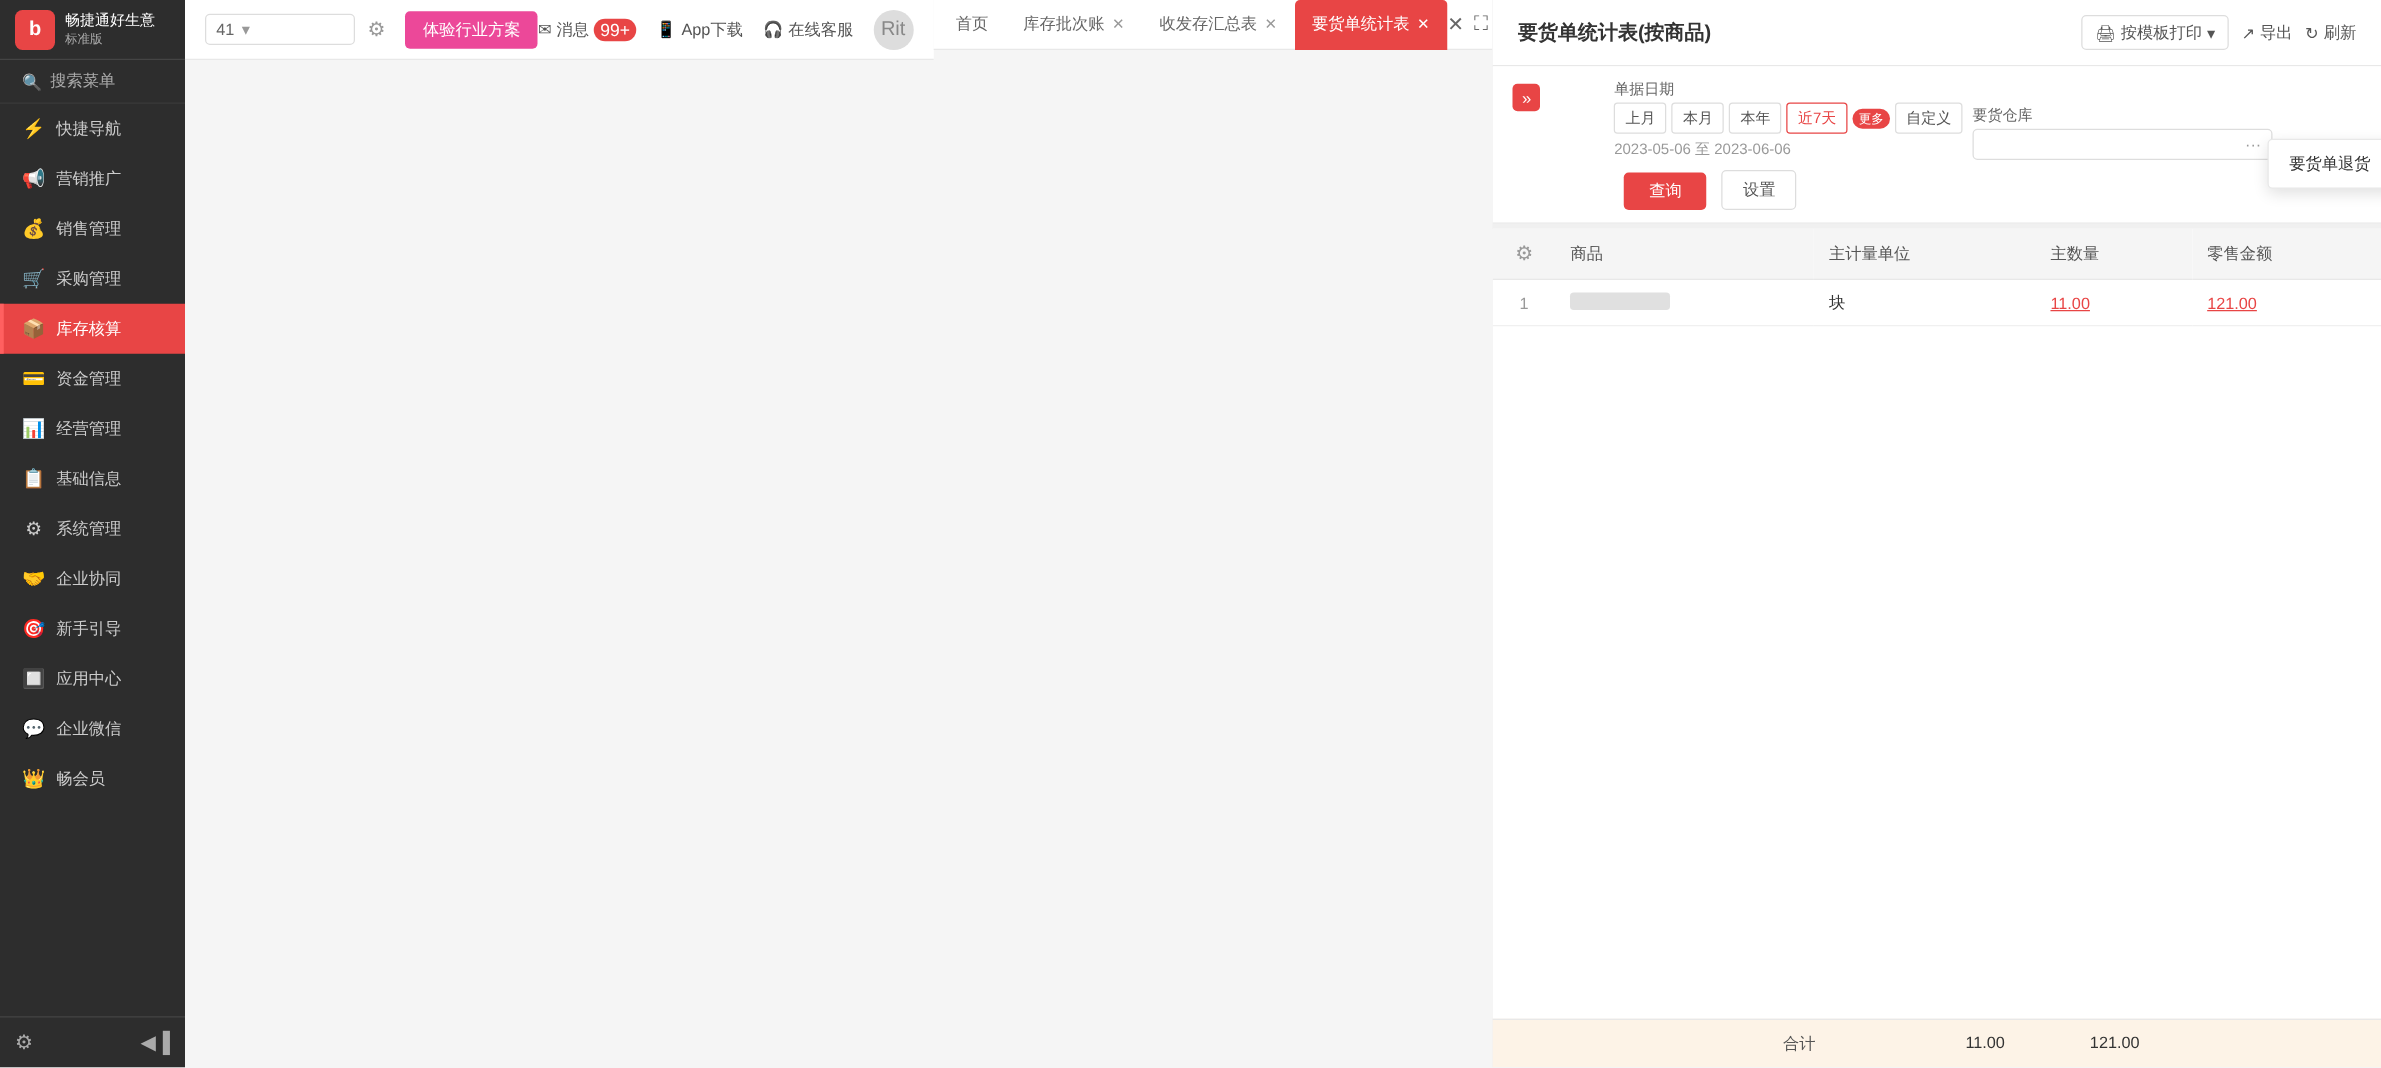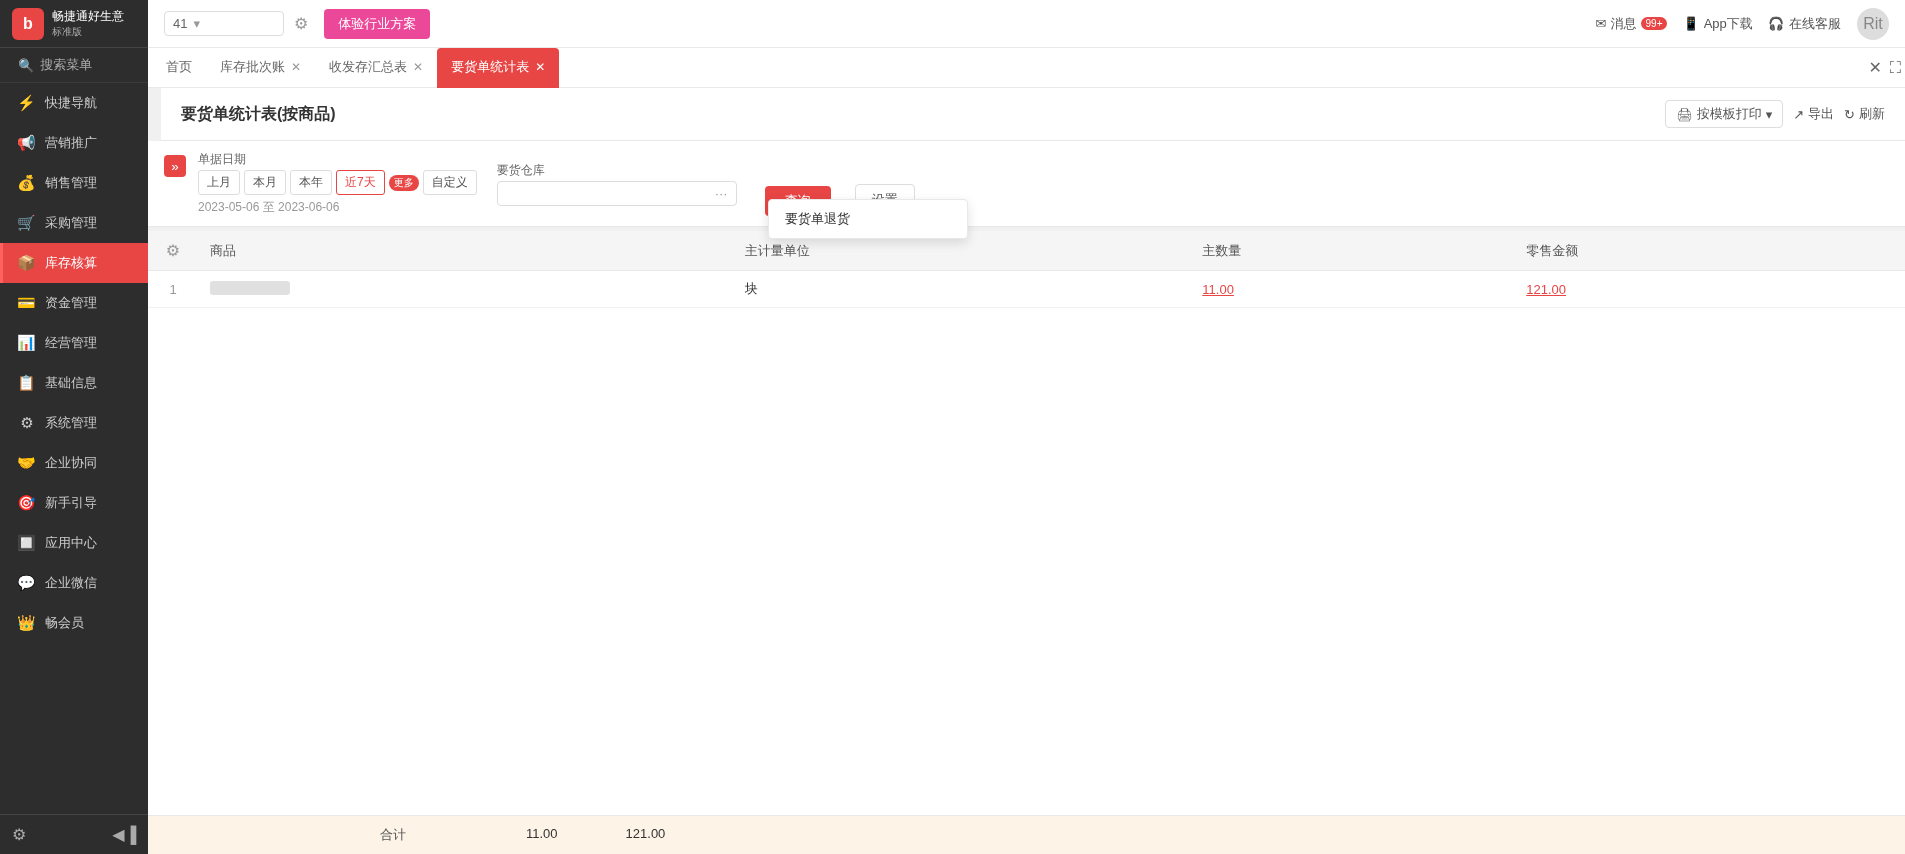--- a/index.html
+++ b/index.html
@@ -81,21 +81,21 @@
     .sidebar-bottom-btn {
       color: #aaa;
       cursor: pointer;
       font-size: 16px;
     }
 
     
     .main {
       flex: 1;
       display: flex;
-      flex-direction: column;
+      flex-direction: row;
       height: 100%;
       overflow: hidden;
     }
 
     
     .topbar {
       background: #fff;
       border-bottom: 1px solid #e8e8e8;
       height: 48px;
       display: flex;
@@ -148,21 +148,21 @@
       gap: 4px;
       color: #555;
       cursor: pointer;
       font-size: 13px;
       position: relative;
     }
     .badge {
       background: #e84545;
       color: #fff;
       border-radius: 10px;
-      font-size: 10px;
+      font-size: 14px;
       padding: 1px 5px;
       min-width: 20px;
       text-align: center;
     }
     .topbar-link {
       display: flex;
       align-items: center;
       gap: 4px;
       color: #555;
       cursor: pointer;
@@ -236,21 +236,20 @@
     }
 
     .page-header {
       background: #fff;
       padding: 12px 20px 0;
       display: flex;
       align-items: center;
       justify-content: space-between;
       flex-shrink: 0;
       border-bottom: 1px solid #e8e8e8;
-      margin-left: 13px;
     }
     .page-title {
       font-size: 16px;
       font-weight: bold;
       color: #333;
       padding-bottom: 12px;
     }
     .page-header-actions {
       display: flex;
       align-items: center;
@@ -298,23 +297,24 @@
       align-items: center;
       justify-content: center;
       cursor: pointer;
       margin-right: 12px;
       flex-shrink: 0;
       margin-top: 4px;
     }
     .filter-group {
       display: flex;
       flex-wrap: wrap;
-      gap: 20px;
-      align-items: center;
+      gap: 8px;
+      align-items: flex-end;
       flex: 1;
+      margin-left: 47px;
     }
     .filter-field {
       display: flex;
       flex-direction: column;
       gap: 2px;
     }
     .filter-label {
       font-size: 12px;
       color: #666;
     }

